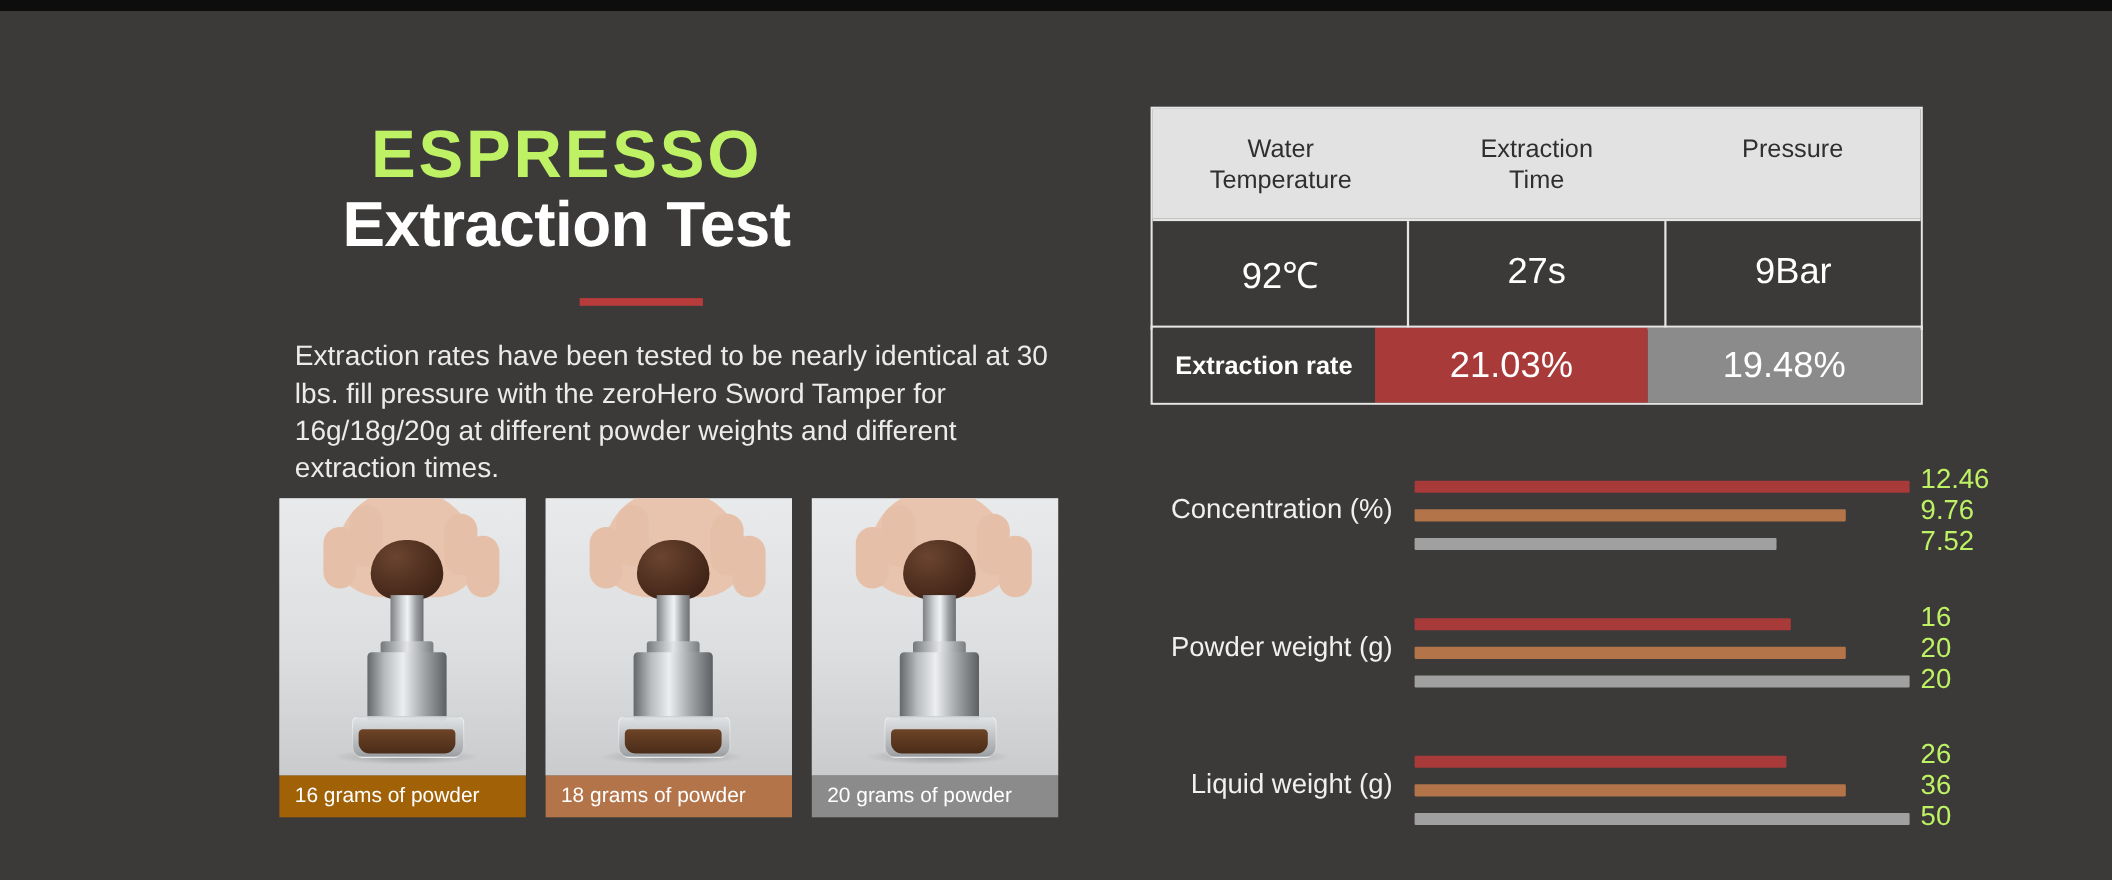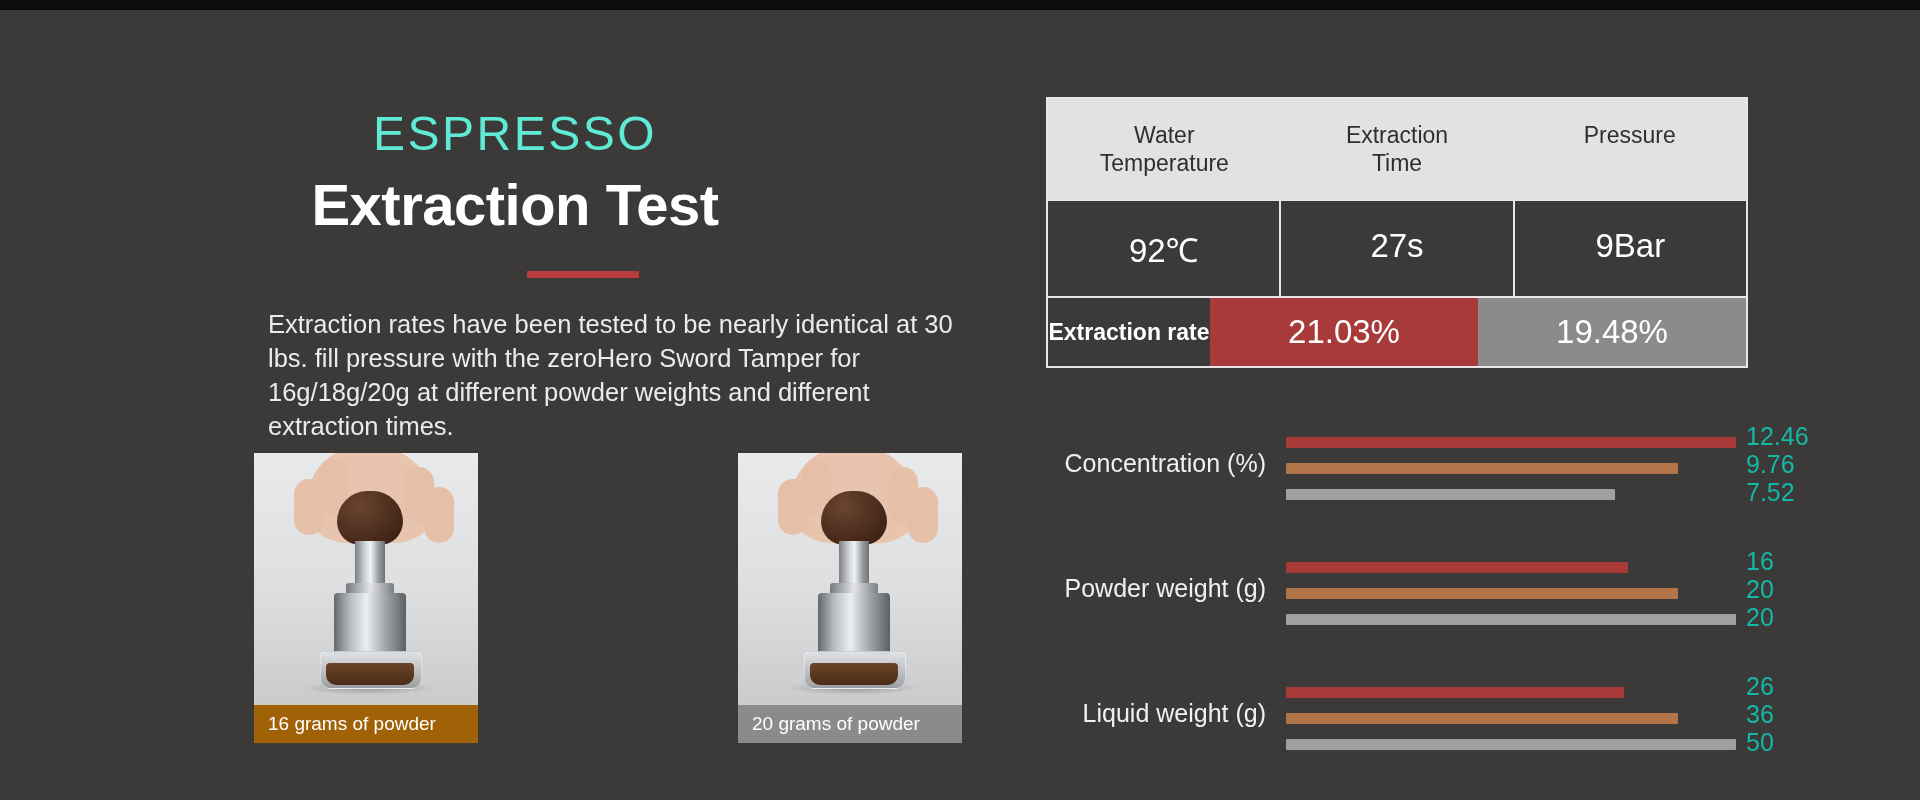--- a/index.html
+++ b/index.html
@@ -13,21 +13,21 @@
   .topbar{
     position:absolute;left:0;top:0;width:1920px;height:10px;background:#0d0d0d;
   }
   .stage{position:absolute;left:0;top:10px;width:1920px;height:790px;background:#3b3a38;}
 
   
   .left{position:absolute;left:0;top:0;width:1030px;height:790px;}
 
   .eyebrow{
     position:absolute;left:0;top:100px;width:1030px;text-align:center;
-    font-size:48px;font-weight:400;letter-spacing:2.5px;color:#5eead4;
+    font-size:61px;font-weight:700;letter-spacing:2.5px;color:#bef264;
     line-height:1;
   }
   .headline{
     position:absolute;left:0;top:165px;width:1030px;text-align:center;
     font-size:58px;font-weight:bold;color:#ffffff;letter-spacing:-0.5px;
     line-height:1.05;
   }
   .accent-rule{
     position:absolute;left:527px;top:261px;width:112px;height:7px;background:#b93c3c;
   }
@@ -115,40 +115,40 @@
     flex:1;text-align:center;color:#ffffff;font-size:33px;
     padding:26px 6px;box-sizing:border-box;font-weight:400;
   }
   .pt-body .pt-cell + .pt-cell{border-left:2px solid #e6e6e6;}
 
   .rate-row{
     position:absolute;left:16px;top:286px;width:702px;height:72px;
     display:flex;border:2px solid #e6e6e6;box-sizing:border-box;
   }
   .rate-label{
-    width:162px;display:flex;align-items:center;justify-content:center;
+    width:202px;display:flex;align-items:center;justify-content:center;
     font-size:23px;font-weight:bold;color:#ffffff;background:#3b3a38;
   }
   .rate-cell{
     flex:1;display:flex;align-items:center;justify-content:center;
     font-size:33px;color:#ffffff;font-weight:400;
   }
 
   .charts{position:absolute;left:16px;top:405px;width:860px;height:350px;}
   .cgroup{position:absolute;left:0;width:860px;height:96px;}
   .cg-label{
     position:absolute;left:0;top:0;width:220px;height:96px;
     display:flex;align-items:center;justify-content:flex-end;
     font-size:25px;color:#f0f0f0;font-weight:400;text-align:right;
   }
   .cg-bars{position:absolute;left:240px;top:0;width:450px;height:96px;}
   .barline{position:absolute;left:0;height:11px;border-radius:1px;}
   .cg-vals{position:absolute;left:700px;top:0;width:120px;height:96px;}
   .valtext{
-    position:absolute;left:0;font-size:25px;color:#14b8a6;font-weight:400;
+    position:absolute;left:0;font-size:25px;color:#bef264;font-weight:400;
     line-height:1;white-space:nowrap;
   }
 </style>
 </head>
 <body>
 
 <div class="topbar"></div>
 
 <div class="stage">
 
@@ -172,20 +172,38 @@
           <div class="ph-neck"></div>
           <div class="ph-collar"></div>
           <div class="ph-body"></div>
           <div class="ph-shadow"></div>
           <div class="ph-base"></div>
           <div class="ph-coffee"></div>
         </div>
         <div class="caption" style="background: #a16207;">16 grams of powder</div>
       </div>
 
+      <div class="card c1">
+        <div class="photo">
+          <div class="ph-bg"></div>
+          <div class="ph-hand"></div>
+            <div class="ph-finger" style="left: 170px; top: 34px;"></div>
+            <div class="ph-finger" style="left: 150px; top: 14px;"></div>
+            <div class="ph-finger" style="left: 64px; top: 6px;"></div>
+            <div class="ph-finger" style="left: 40px; top: 26px;"></div>
+          <div class="ph-knob"></div>
+          <div class="ph-neck"></div>
+          <div class="ph-collar"></div>
+          <div class="ph-body"></div>
+          <div class="ph-shadow"></div>
+          <div class="ph-base"></div>
+          <div class="ph-coffee"></div>
+        </div>
+        <div class="caption" style="background: rgb(179, 116, 74);">18 grams of powder</div>
+      </div>
 
       <div class="card c2">
         <div class="photo">
           <div class="ph-bg"></div>
           <div class="ph-hand"></div>
             <div class="ph-finger" style="left: 170px; top: 34px;"></div>
             <div class="ph-finger" style="left: 150px; top: 14px;"></div>
             <div class="ph-finger" style="left: 64px; top: 6px;"></div>
             <div class="ph-finger" style="left: 40px; top: 26px;"></div>
           <div class="ph-knob"></div>

